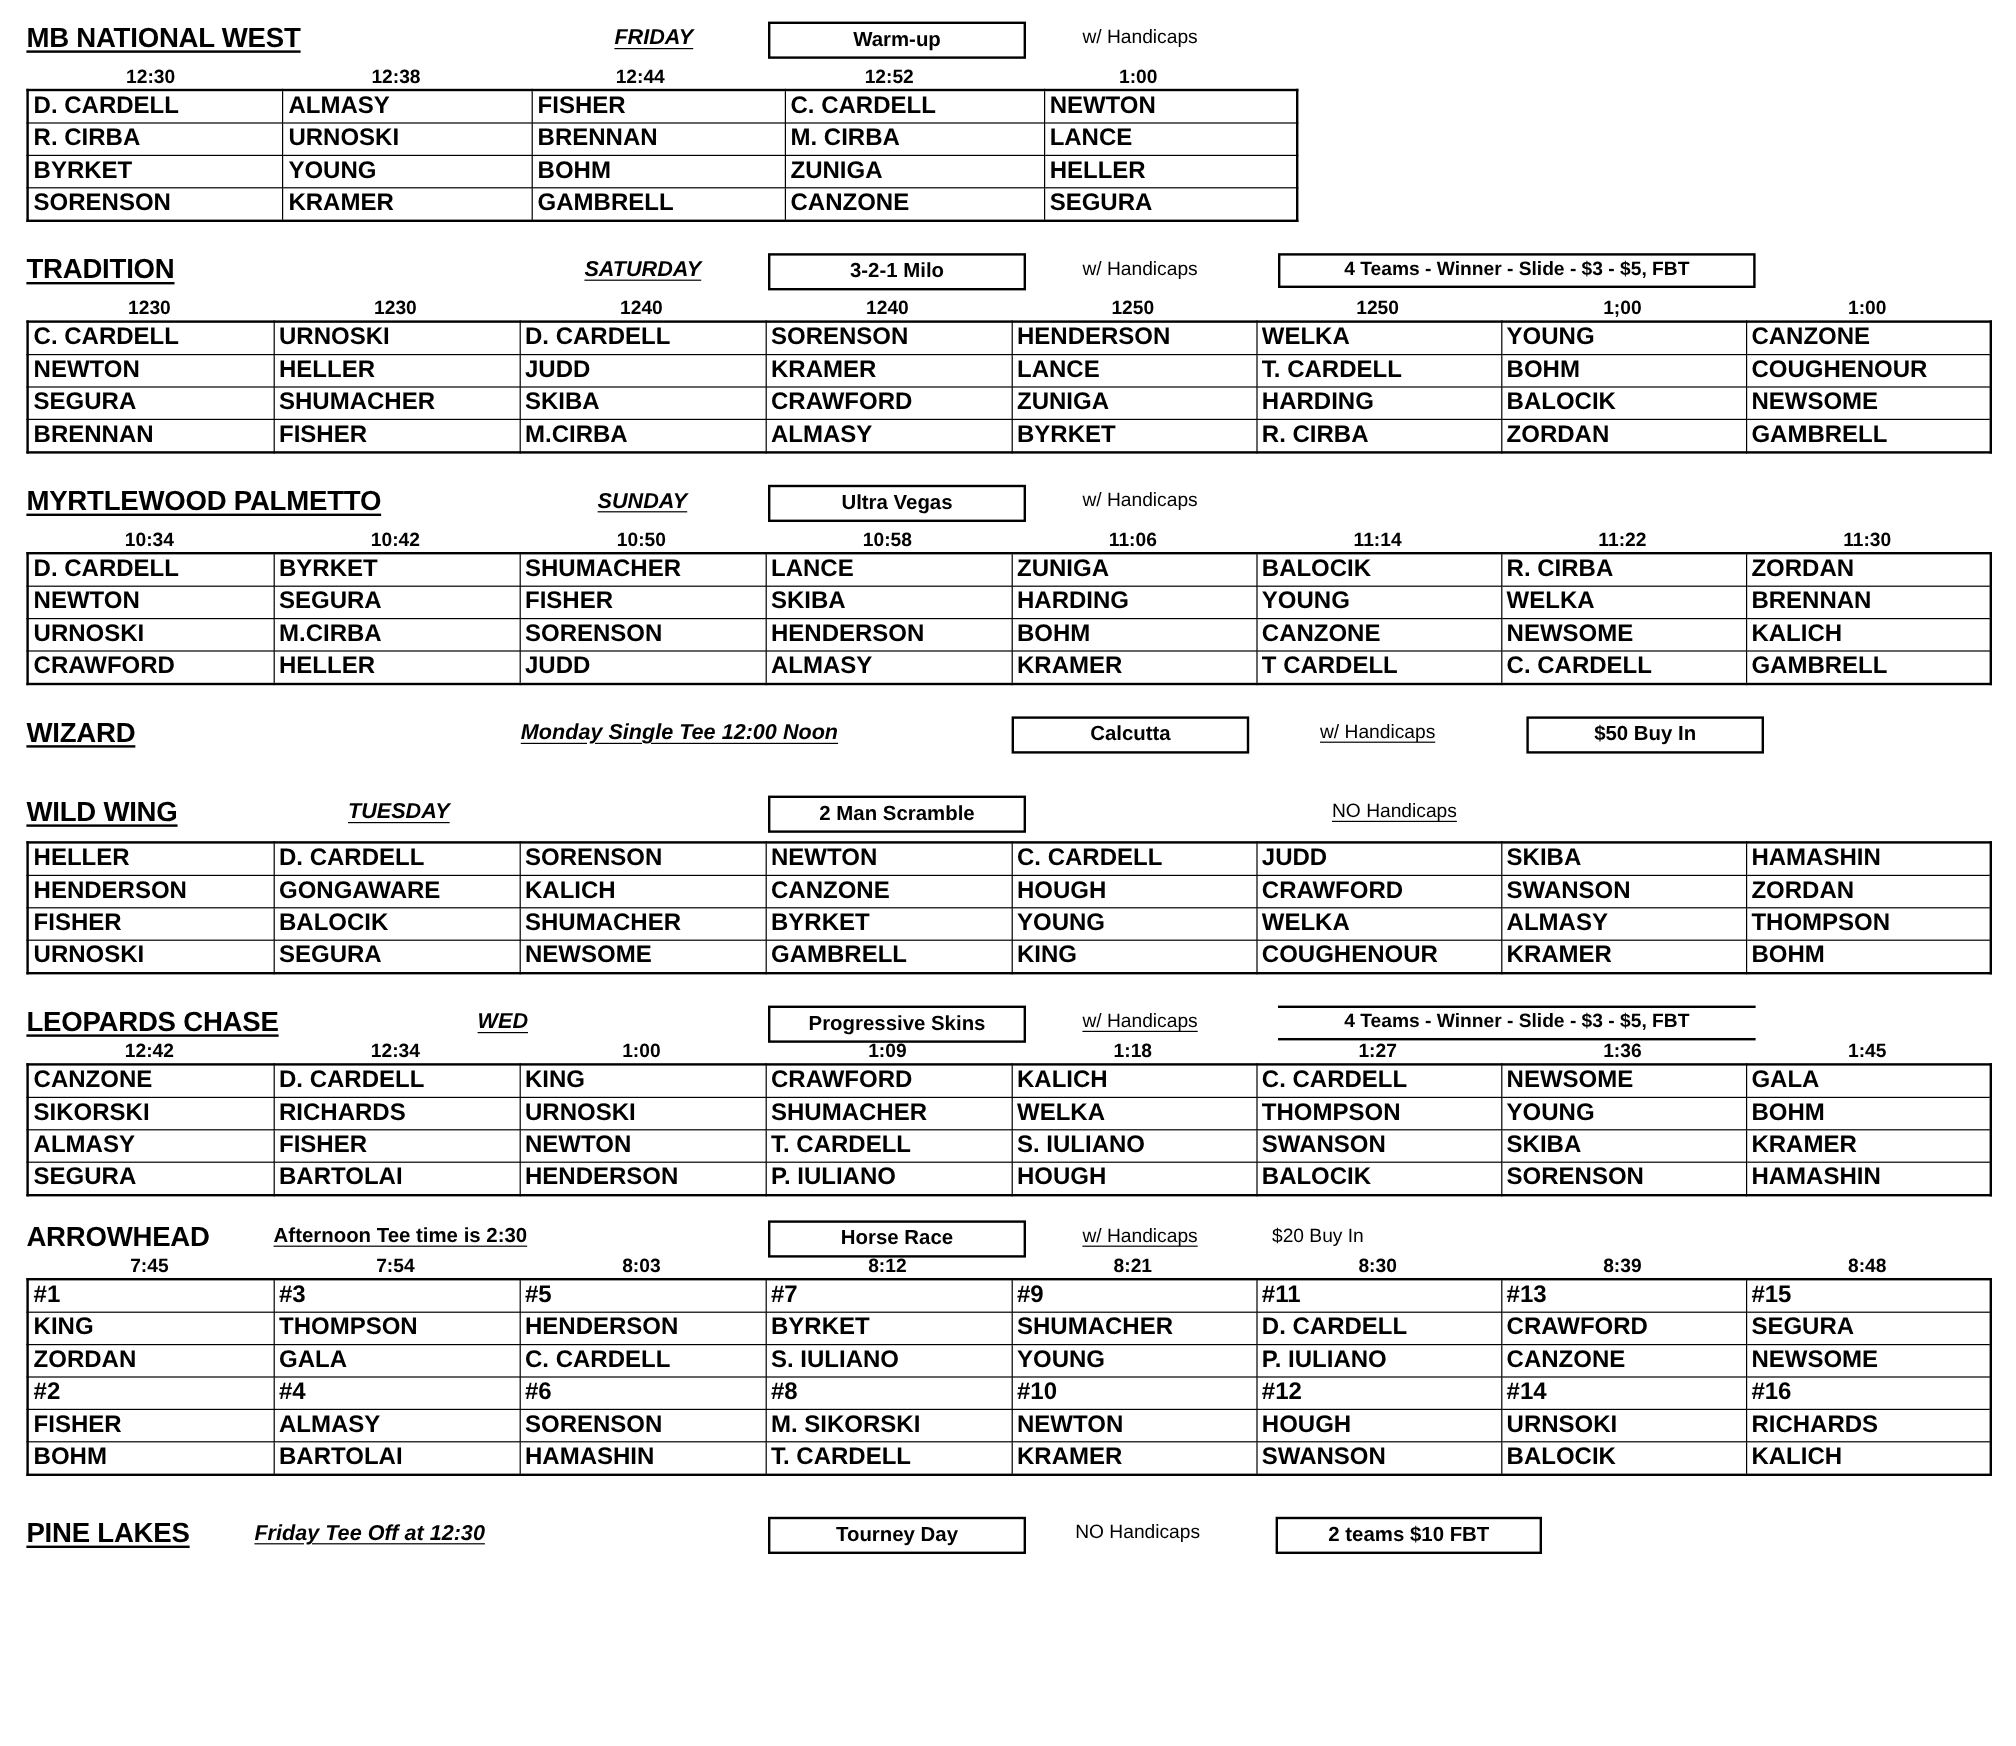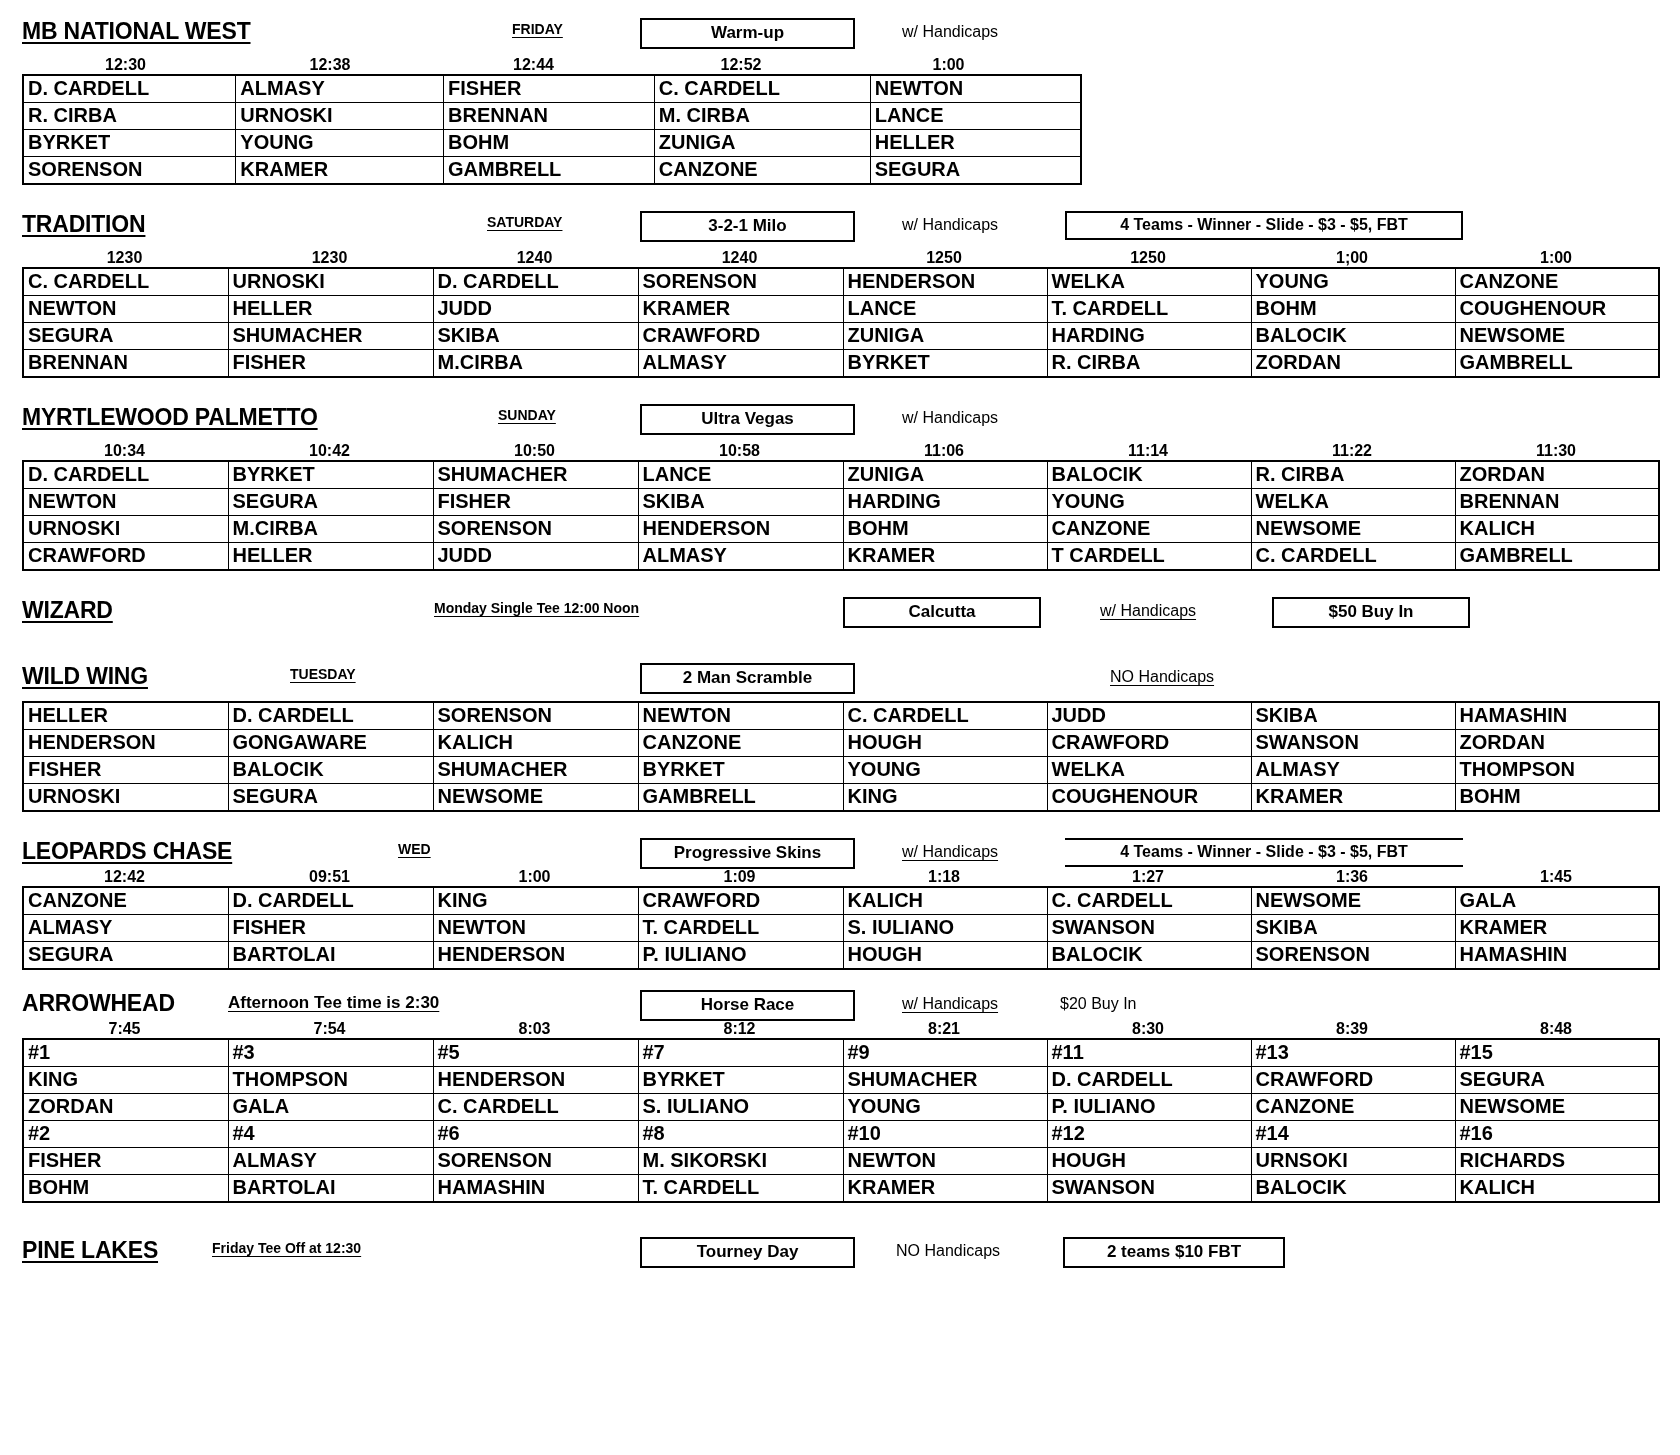--- a/index.html
+++ b/index.html
@@ -38,22 +38,23 @@
     letter-spacing: -0.2px;
     white-space: nowrap;
   }
   .sec-title.u {
     text-decoration: underline;
     text-underline-offset: 3px;
   }
   .sec-day {
     position: absolute;
     top: 3px;
-    font-size: 14px;
+    font-size: 18px;
     font-weight: bold;
+    font-style: italic;
     text-decoration: underline;
     text-underline-offset: 3px;
     white-space: nowrap;
   }
   .sec-day.noital { font-style: normal; }
   .boxed {
     position: absolute;
     top: 0px;
     border: 2px solid #000;
     font-size: 17px;
@@ -410,21 +411,21 @@
   <div class="section">
     <div class="sec-head" style="height:30px">
       <div class="sec-title u">LEOPARDS CHASE</div>
       <div class="sec-day" style="left:398px">WED</div>
       <div class="boxed" style="left:640px;width:215px">Progressive Skins</div>
       <div class="hcap u" style="left:902px">w/ Handicaps</div>
       <div class="boxed" style="left:1065px;width:398px;font-size:16px;border-left:none;border-right:none">4 Teams - Winner - Slide - $3 - $5, FBT</div>
     </div>
     <div class="times" style="width:1636px;margin-left:22px">
       <div class="t" style="width:205px">12:42</div>
-      <div class="t" style="width:205px">09:51</div>
+      <div class="t" style="width:205px">12:34</div>
       <div class="t" style="width:205px">1:00</div>
       <div class="t" style="width:205px">1:09</div>
       <div class="t" style="width:204px">1:18</div>
       <div class="t" style="width:204px">1:27</div>
       <div class="t" style="width:204px">1:36</div>
       <div class="t" style="width:204px">1:45</div>
     </div>
     <table class="grid" style="width:1636px;margin-left:22px">
       <colgroup>
           <col style="width:205px">
@@ -439,20 +440,30 @@
       <tbody>
         <tr>
           <td>CANZONE</td>
           <td>D. CARDELL</td>
           <td>KING</td>
           <td>CRAWFORD</td>
           <td>KALICH</td>
           <td>C. CARDELL</td>
           <td>NEWSOME</td>
           <td>GALA</td>
+        </tr>
+        <tr>
+          <td>SIKORSKI</td>
+          <td>RICHARDS</td>
+          <td>URNOSKI</td>
+          <td>SHUMACHER</td>
+          <td>WELKA</td>
+          <td>THOMPSON</td>
+          <td>YOUNG</td>
+          <td>BOHM</td>
         </tr>
         <tr>
           <td>ALMASY</td>
           <td>FISHER</td>
           <td>NEWTON</td>
           <td>T. CARDELL</td>
           <td>S. IULIANO</td>
           <td>SWANSON</td>
           <td>SKIBA</td>
           <td>KRAMER</td>

